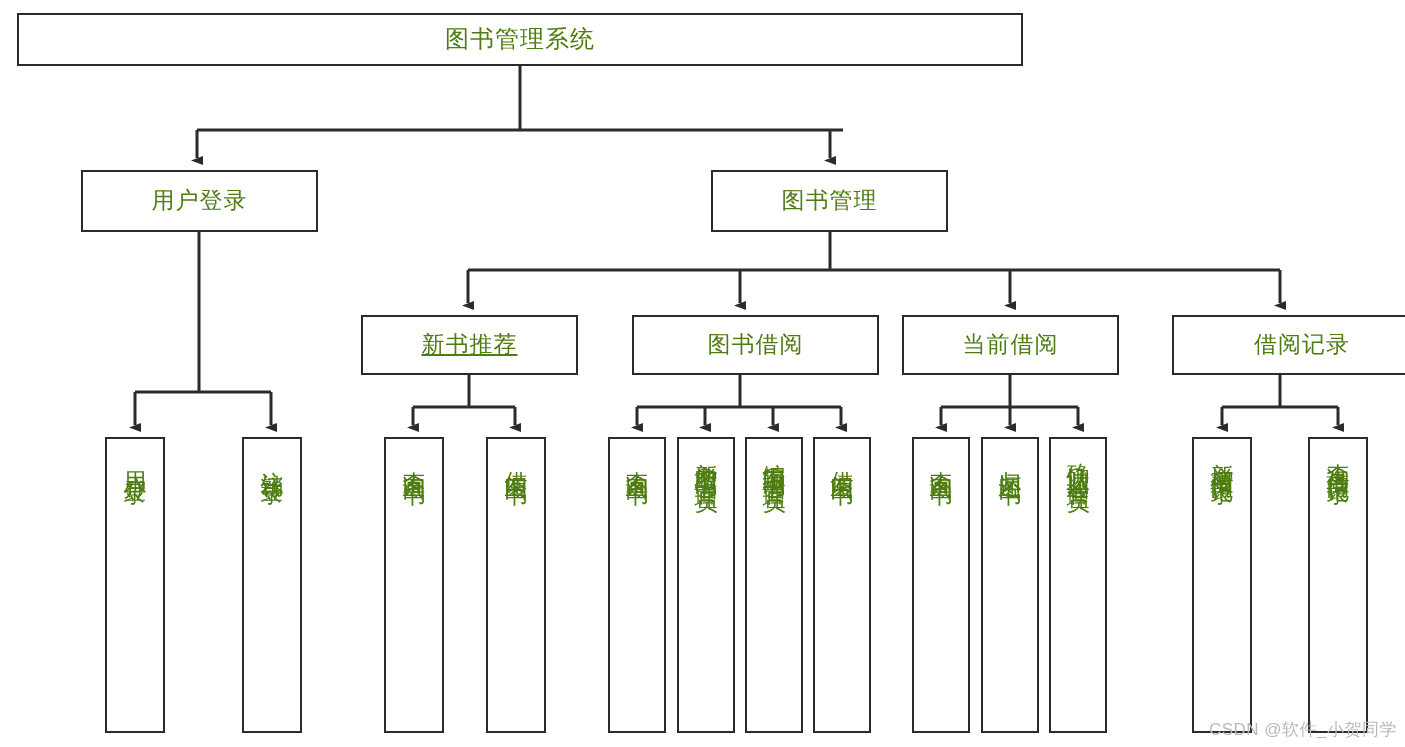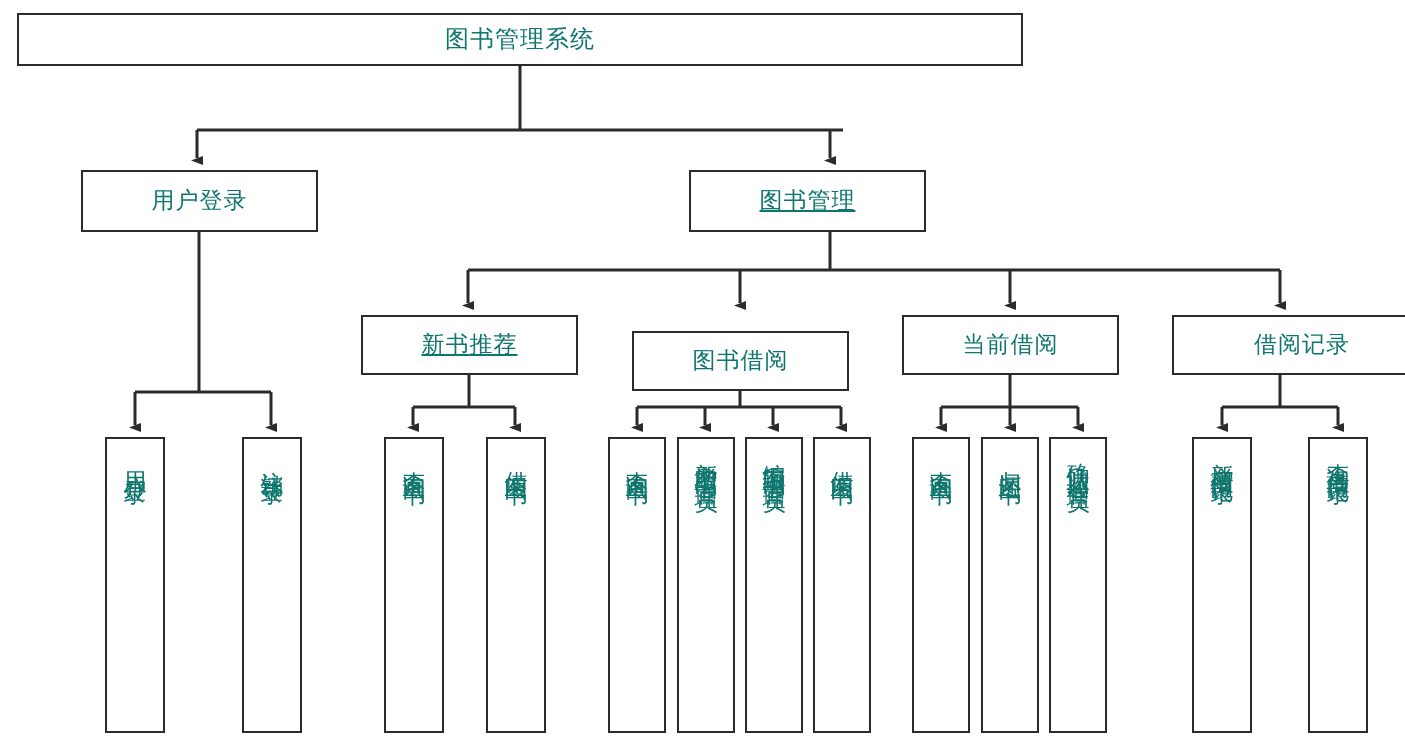--- a/index.html
+++ b/index.html
@@ -26,21 +26,21 @@
     height: 747px;
   }
   .node {
     position: absolute;
     box-sizing: border-box;
     border: 2px solid #2b2b2b;
     background: #ffffff;
     display: flex;
     align-items: center;
     justify-content: center;
-    color: #0f766e;
+    color: #4d7c0f;
     z-index: 2;
   }
   .node.horiz {
     font-size: 23px;
     letter-spacing: 1px;
     line-height: 1.1;
   }
   .node.root {
     font-size: 24px;
   }
@@ -140,28 +140,28 @@
     </g>
   </svg>
 
   <div class="node horiz root" style="left:17px; top:13px; width:1006px; height:53px;">
     <span>图书管理系统</span>
   </div>
 
   <div class="node horiz" style="left:81px; top:170px; width:237px; height:62px;">
     <span>用户登录</span>
   </div>
-  <div class="node horiz" style="left:689px; top:170px; width:237px; height:62px;text-decoration:underline;">
+  <div class="node horiz" style="left:711px; top:170px; width:237px; height:62px;">
     <span>图书管理</span>
   </div>
 
   <div class="node horiz" style="left:361px; top:315px; width:217px; height:60px;text-decoration:underline;">
     <span>新书推荐</span>
   </div>
-  <div class="node horiz" style="left:632px; top:331px; width:217px; height:60px;">
+  <div class="node horiz" style="left:632px; top:315px; width:247px; height:60px;">
     <span>图书借阅</span>
   </div>
   <div class="node horiz" style="left:902px; top:315px; width:217px; height:60px;justify-content:center;">
     <span>当前借阅</span>
   </div>
   <div class="node horiz" style="left:1172px; top:315px; width:260px; height:60px;">
     <span>借阅记录</span>
   </div>
 
   <div class="node leaf" style="left:105px; top:437px; width:60px; height:296px;">
@@ -201,13 +201,14 @@
     <span class="vtext">确认归还（管理员）</span>
   </div>
 
   <div class="node leaf tall-text" style="left:1192px; top:437px; width:60px; height:296px;">
     <span class="vtext">新增借阅记录</span>
   </div>
   <div class="node leaf tall-text" style="left:1308px; top:437px; width:60px; height:296px;">
     <span class="vtext">查询借阅记录</span>
   </div>
 
+  <div id="watermark">CSDN @软件_小贺同学</div>
 </div>
 
 </body></html>

